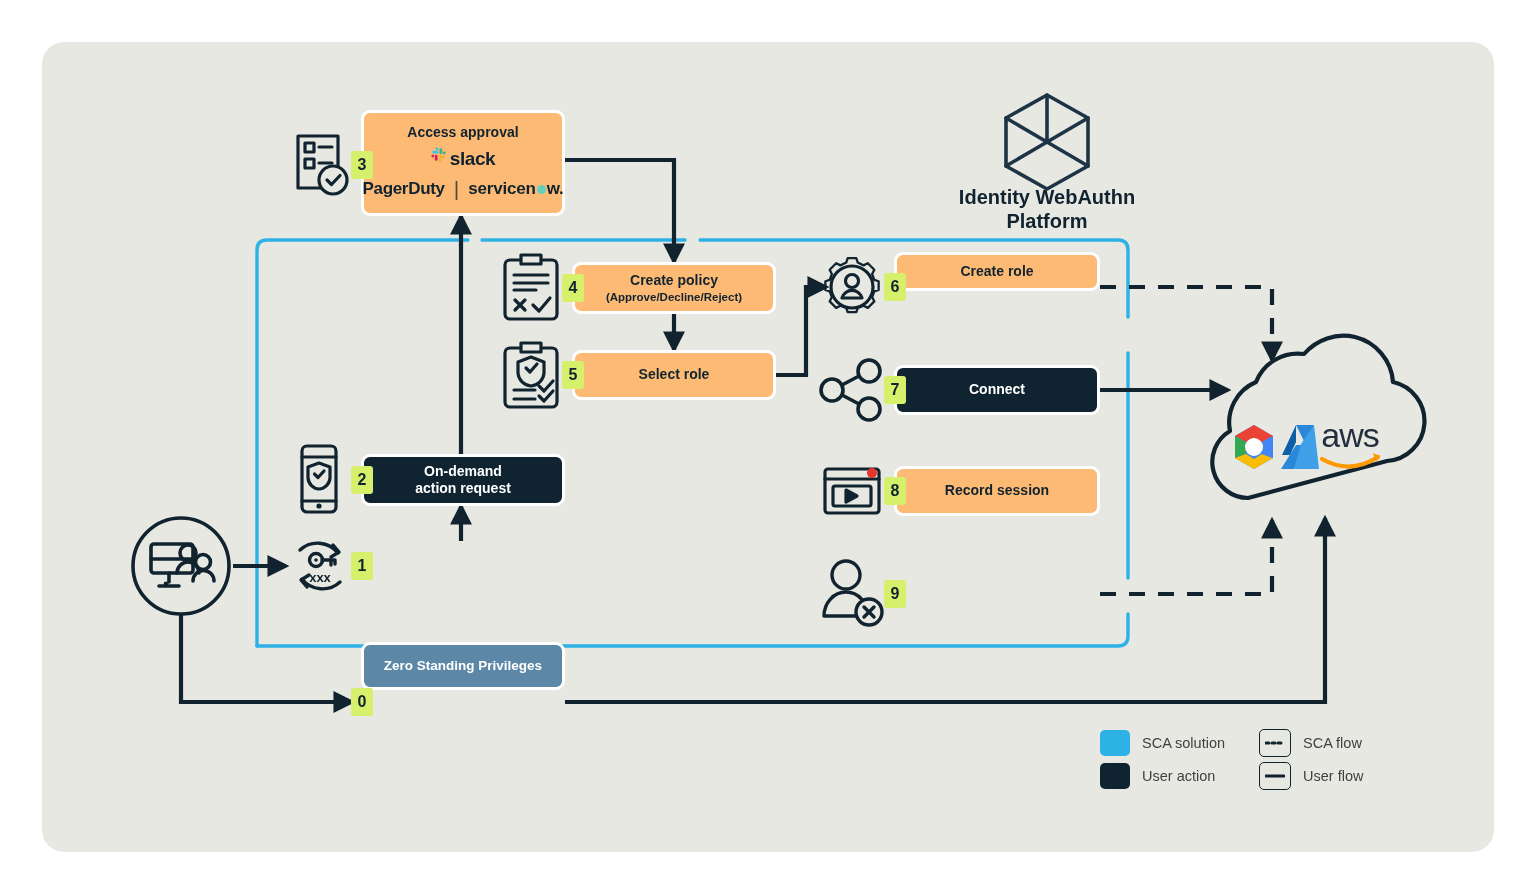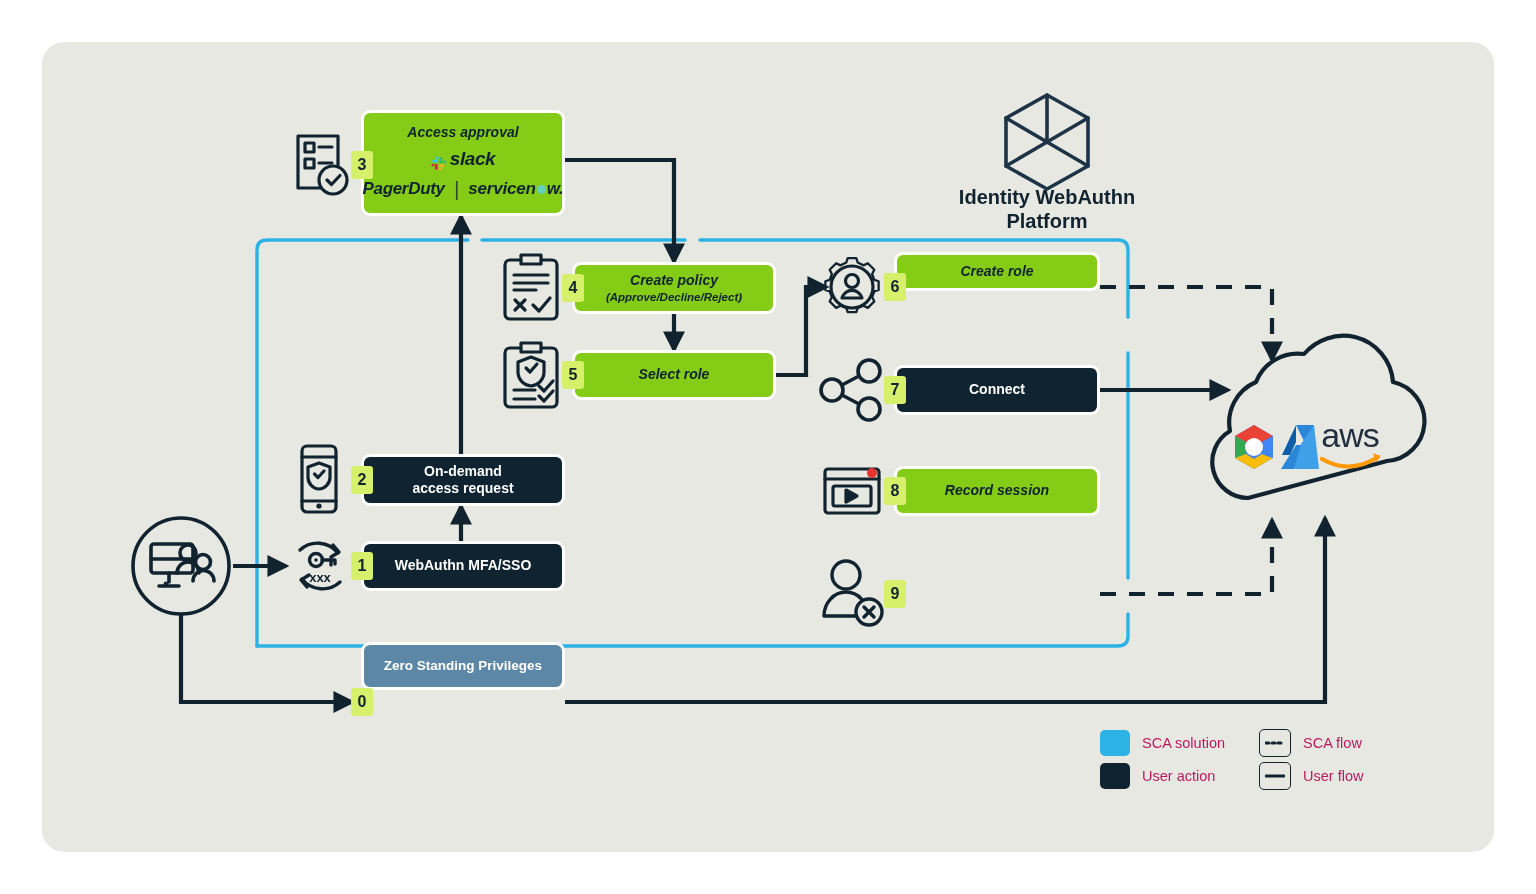--- a/index.html
+++ b/index.html
@@ -39,21 +39,21 @@
     border-radius: 9px;
     border: 3px solid #ffffff;
     display: flex;
     align-items: center;
     justify-content: center;
     text-align: center;
     font-weight: bold;
     line-height: 1.25;
     z-index: 5;
   }
-  .node.cyan  { background: #84cc16; color: #10232f; font-style: italic; }
+  .node.cyan  { background: #fdba74; color: #10232f; }
   .node.dark  { background: #0f2430; color: #ffffff; }
   .node.slate { background: #5c87a7; color: #ffffff; }
 
   .badge {
     position: absolute;
     background: #d7f06b;
     color: #10232f;
     font-weight: bold;
     font-size: 16px;
     display: flex;
@@ -75,21 +75,21 @@
   .approval-inner {
     display: flex;
     flex-direction: column;
     align-items: center;
     justify-content: center;
     gap: 5px;
     width: 100%;
   }
   .approval-title { font-size: 14px; font-weight: bold; color: #10232f; }
   .brand-slack {
-    display: flex; align-items: flex-end; justify-content: center; gap: 4px;
+    display: flex; align-items: flex-start; justify-content: center; gap: 4px;
     font-size: 19px; font-weight: bold; color: #10232f; letter-spacing: -0.4px;
   }
   .brand-row2 {
     display: flex; align-items: center; justify-content: center; gap: 9px;
   }
   .brand-pd { font-size: 17px; font-weight: bold; color: #10232f; letter-spacing: -0.3px; }
   .brand-sep { color: #10232f; font-weight: 300; font-size: 21px; opacity: .75; }
   .brand-sn {
     font-size: 17px; color: #10232f; letter-spacing: -0.2px;
     display: flex; align-items: baseline;
@@ -103,21 +103,21 @@
     position: absolute;
     left: 1100px;
     top: 726px;
     display: grid;
     grid-template-columns: auto auto auto auto;
     grid-auto-rows: 33px;
     column-gap: 12px;
     align-items: center;
     z-index: 8;
     font-size: 14.5px;
-    color: #be185d;
+    color: #404040;
   }
   .sw {
     width: 30px; height: 26px; border-radius: 5px;
   }
   .sw.cyan { background: #2cb2e5; }
   .sw.dark { background: #0f2430; }
   .lsw {
     width: 30px; height: 26px; border-radius: 5px;
     border: 1.6px solid #10232f; display: flex;
     align-items: center; justify-content: center;
@@ -375,28 +375,25 @@
   <div class="node cyan" style="left:894px; top:466px; width:206px; height:50px; font-size:14px;">
     <span>Record session</span>
   </div>
   <div class="badge" style="left:884px; top:477px; width:22px; height:28px;">8</div>
 
   <div class="badge" style="left:884px; top:580px; width:22px; height:28px;">9</div>
 
   <div class="node dark" style="left:361px; top:454px; width:204px; height:52px; font-size:14px;">
     <div>
       <div>On-demand</div>
-      <div>access request</div>
+      <div>action request</div>
     </div>
   </div>
   <div class="badge" style="left:351px; top:466px; width:22px; height:28px;">2</div>
 
-  <div class="node dark" style="left:361px; top:541px; width:204px; height:50px; font-size:14px;">
-    <span>WebAuthn MFA/SSO</span>
-  </div>
   <div class="badge" style="left:351px; top:552px; width:22px; height:28px;">1</div>
 
   <div class="node slate" style="left:361px; top:642px; width:204px; height:48px; font-size:13.5px;">
     <span>Zero Standing Privileges</span>
   </div>
   <div class="badge" style="left:351px; top:688px; width:22px; height:28px;">0</div>
 
   <div id="legend">
     <div class="sw cyan"></div>
     <div class="legend-label">SCA solution</div>

